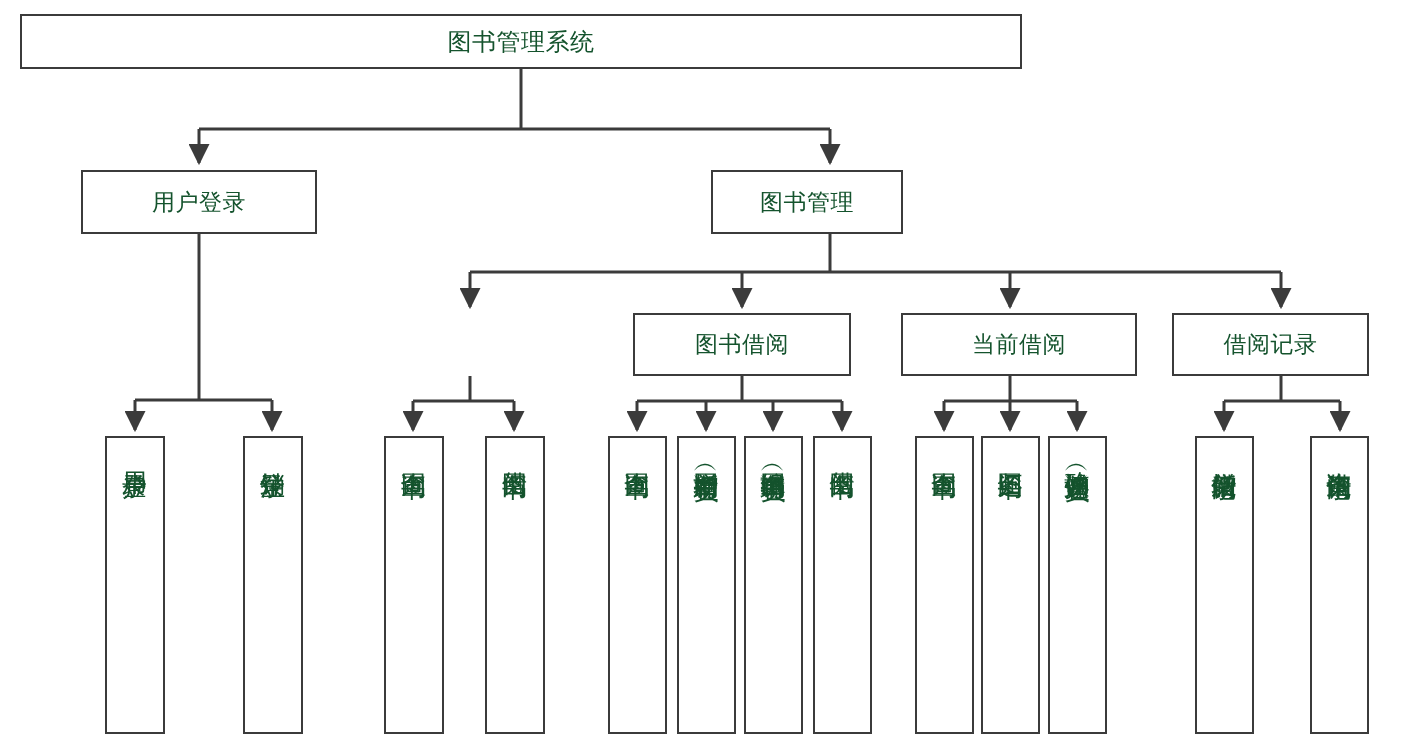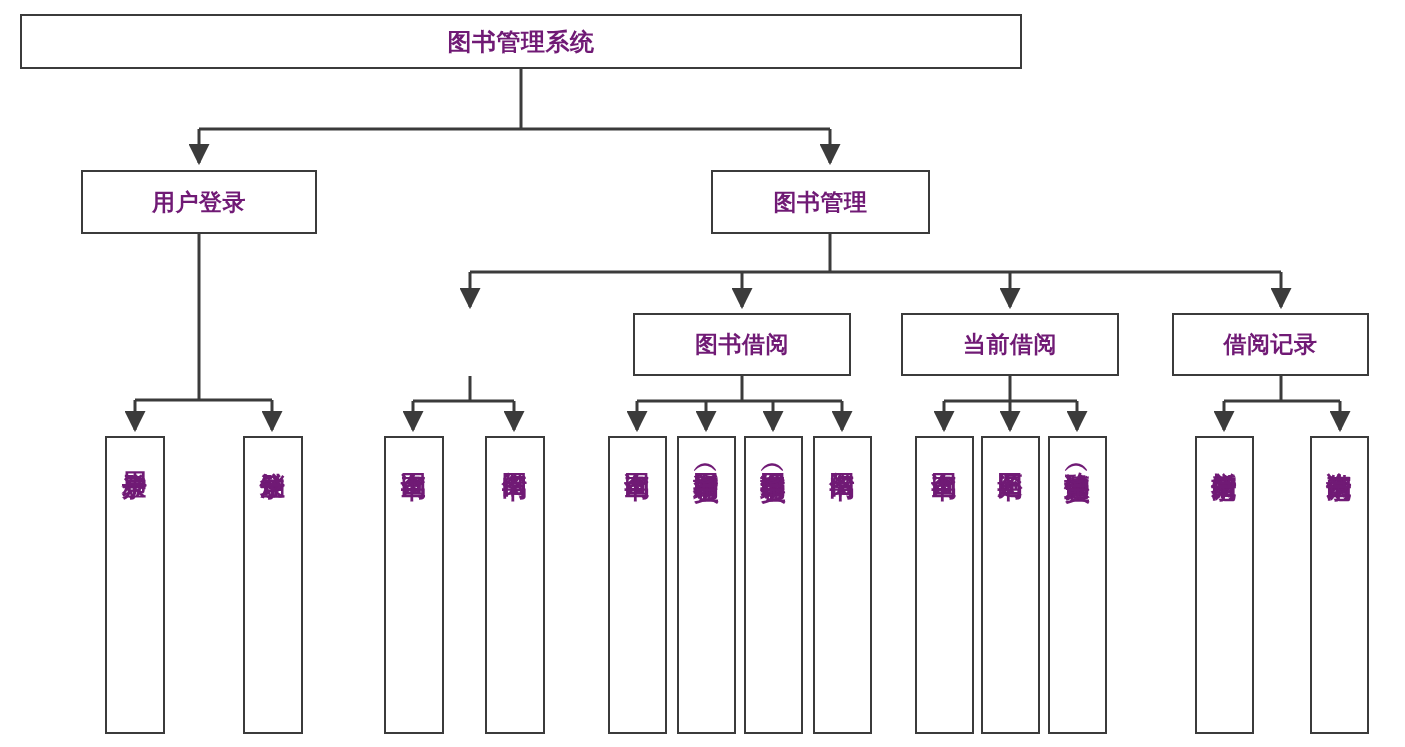--- a/index.html
+++ b/index.html
@@ -26,22 +26,21 @@
     pointer-events: none;
   }
   .node {
     position: absolute;
     box-sizing: border-box;
     background: #ffffff;
     border: 2px solid #3b3b3b;
     display: flex;
     align-items: center;
     justify-content: center;
-    color: #701a75;
-    font-weight: bold;
+    color: #14532d;
   }
   .node .lbl {
     display: block;
     text-align: center;
     line-height: 1.08;
   }
   .node.horiz .lbl {
     font-size: 23px;
     letter-spacing: 0.5px;
     white-space: nowrap;
@@ -131,30 +130,30 @@
   </svg>
 
   <div class="node root horiz" style="left:20px; top:14px; width:1002px; height:55px;">
     <span class="lbl">图书管理系统</span>
   </div>
 
   <div class="node horiz" style="left:81px; top:170px; width:236px; height:64px;">
     <span class="lbl">用户登录</span>
   </div>
 
-  <div class="node horiz" style="left:711px; top:170px; width:219px; height:64px;">
+  <div class="node horiz" style="left:711px; top:170px; width:192px; height:64px;">
     <span class="lbl">图书管理</span>
   </div>
 
 
   <div class="node horiz" style="left:633px; top:313px; width:218px; height:63px;">
     <span class="lbl">图书借阅</span>
   </div>
 
-  <div class="node horiz" style="left:901px; top:313px; width:218px; height:63px;">
+  <div class="node horiz" style="left:901px; top:313px; width:236px; height:63px;">
     <span class="lbl">当前借阅</span>
   </div>
 
   <div class="node horiz" style="left:1172px; top:313px; width:197px; height:63px;">
     <span class="lbl">借阅记录</span>
   </div>
 
   <div class="node vert" style="left:105px; top:436px; width:60px; height:298px;">
     <span class="lbl">用户登录</span>
   </div>

